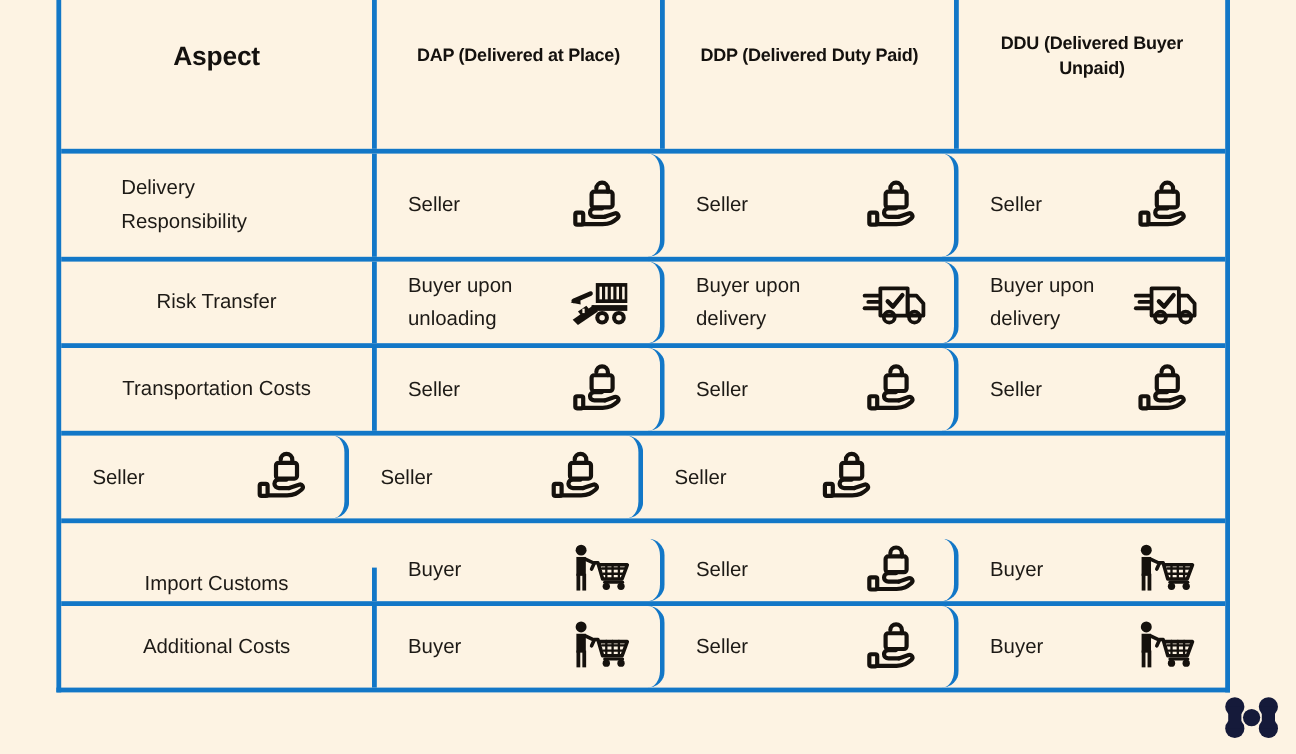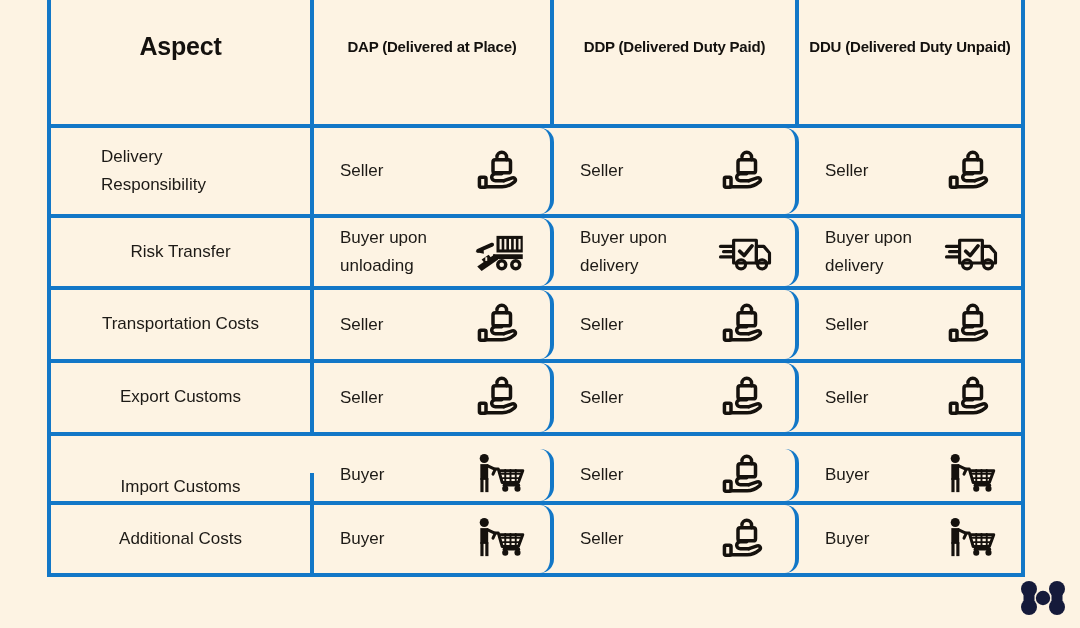--- a/index.html
+++ b/index.html
@@ -66,21 +66,21 @@
     text-align: center;
   }
   .hdr-text {
     font-weight: bold;
     font-size: 15px;
     color: #14110e;
     line-height: 1.42;
     letter-spacing: -0.2px;
     padding: 0 8px;
   }
-  .hdr-text.aspect { font-size: 25px; }
+  .hdr-text.aspect { font-size: 22px; }
 
   
   .aspect-cell {
     justify-content: center;
     padding: 0 14px;
   }
   .aspect-text {
     font-size: 17px;
     color: #1d1a16;
     line-height: 1.65;
@@ -130,21 +130,21 @@
     <div class="cell col-dap">
       <div class="hdr-text">DAP (Delivered
 at Place)</div>
     </div>
     <div class="cell col-ddp">
       <div class="hdr-text">DDP (Delivered
 Duty Paid)</div>
     </div>
     <div class="cell col-ddu">
       <div class="hdr-text">DDU (Delivered
-Duty Unpaid)</div>
+Buyer Unpaid)</div>
     </div>
   </div>
 
   <div id="rows-host" style="display:contents"><div class="trow r0">
         <div class="cell col-aspect aspect-cell">
           <div class="aspect-text left" style="white-space: pre-line;">Delivery
 Responsibility</div>
         </div>
         <div class="cell col-dap value-cell">
           <div class="value-text">Seller</div>
@@ -294,23 +294,20 @@
                 <path d="M28.5 11.5a5.5 5.5 0 0 1 11 0v3" stroke-width="4"></path>
                 <rect x="24" y="14.5" width="20" height="15" rx="2.5" stroke-width="4"></rect>
                 <rect x="8.5" y="34.5" width="7.5" height="11.5" rx="1.6" stroke-width="4"></rect>
                 <path d="M16 45.5h18.5c7 0 10-2.2 14-5.6 2.4-2 0.4-5.6-2.6-4.6l-9.4 3.2" stroke-width="4"></path>
                 <path d="M36.5 38.5h-9.8c-2.4 0-4.2-1.7-4.2-4 0-2.3 1.8-4 4.2-4h7.2" stroke-width="4"></path>
               </g>
             </svg>
           </div>
         </div>
       </div><div class="trow r3">
-        <div class="cell col-aspect aspect-cell">
-          <div class="aspect-text" style="white-space: pre-line;">Export Customs</div>
-        </div>
         <div class="cell col-dap value-cell">
           <div class="value-text">Seller</div>
           <div class="icon-box">
             <svg viewBox="0 0 64 56" width="56" height="49">
               <g fill="none" stroke="#15110d" stroke-width="3.4" stroke-linecap="round" stroke-linejoin="round">
                 <path d="M28.5 11.5a5.5 5.5 0 0 1 11 0v3" stroke-width="4"></path>
                 <rect x="24" y="14.5" width="20" height="15" rx="2.5" stroke-width="4"></rect>
                 <rect x="8.5" y="34.5" width="7.5" height="11.5" rx="1.6" stroke-width="4"></rect>
                 <path d="M16 45.5h18.5c7 0 10-2.2 14-5.6 2.4-2 0.4-5.6-2.6-4.6l-9.4 3.2" stroke-width="4"></path>
                 <path d="M36.5 38.5h-9.8c-2.4 0-4.2-1.7-4.2-4 0-2.3 1.8-4 4.2-4h7.2" stroke-width="4"></path>

